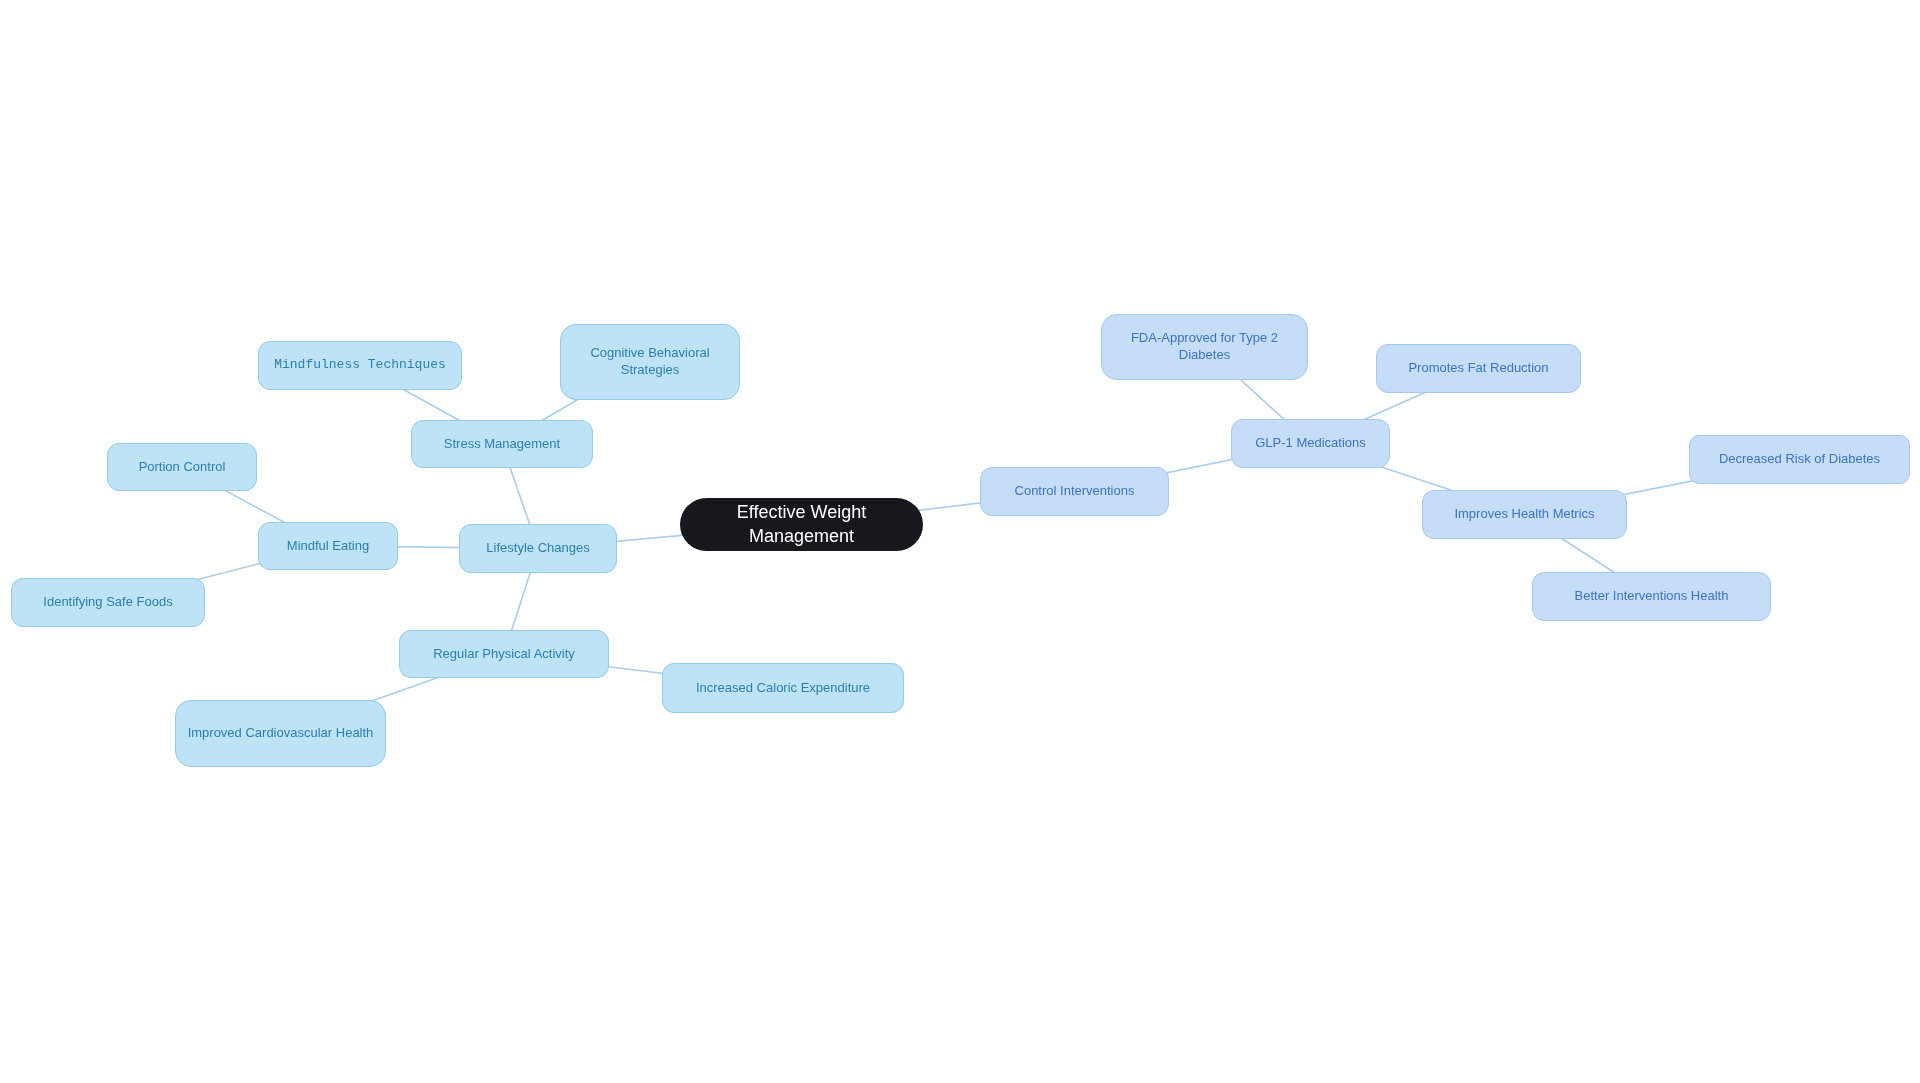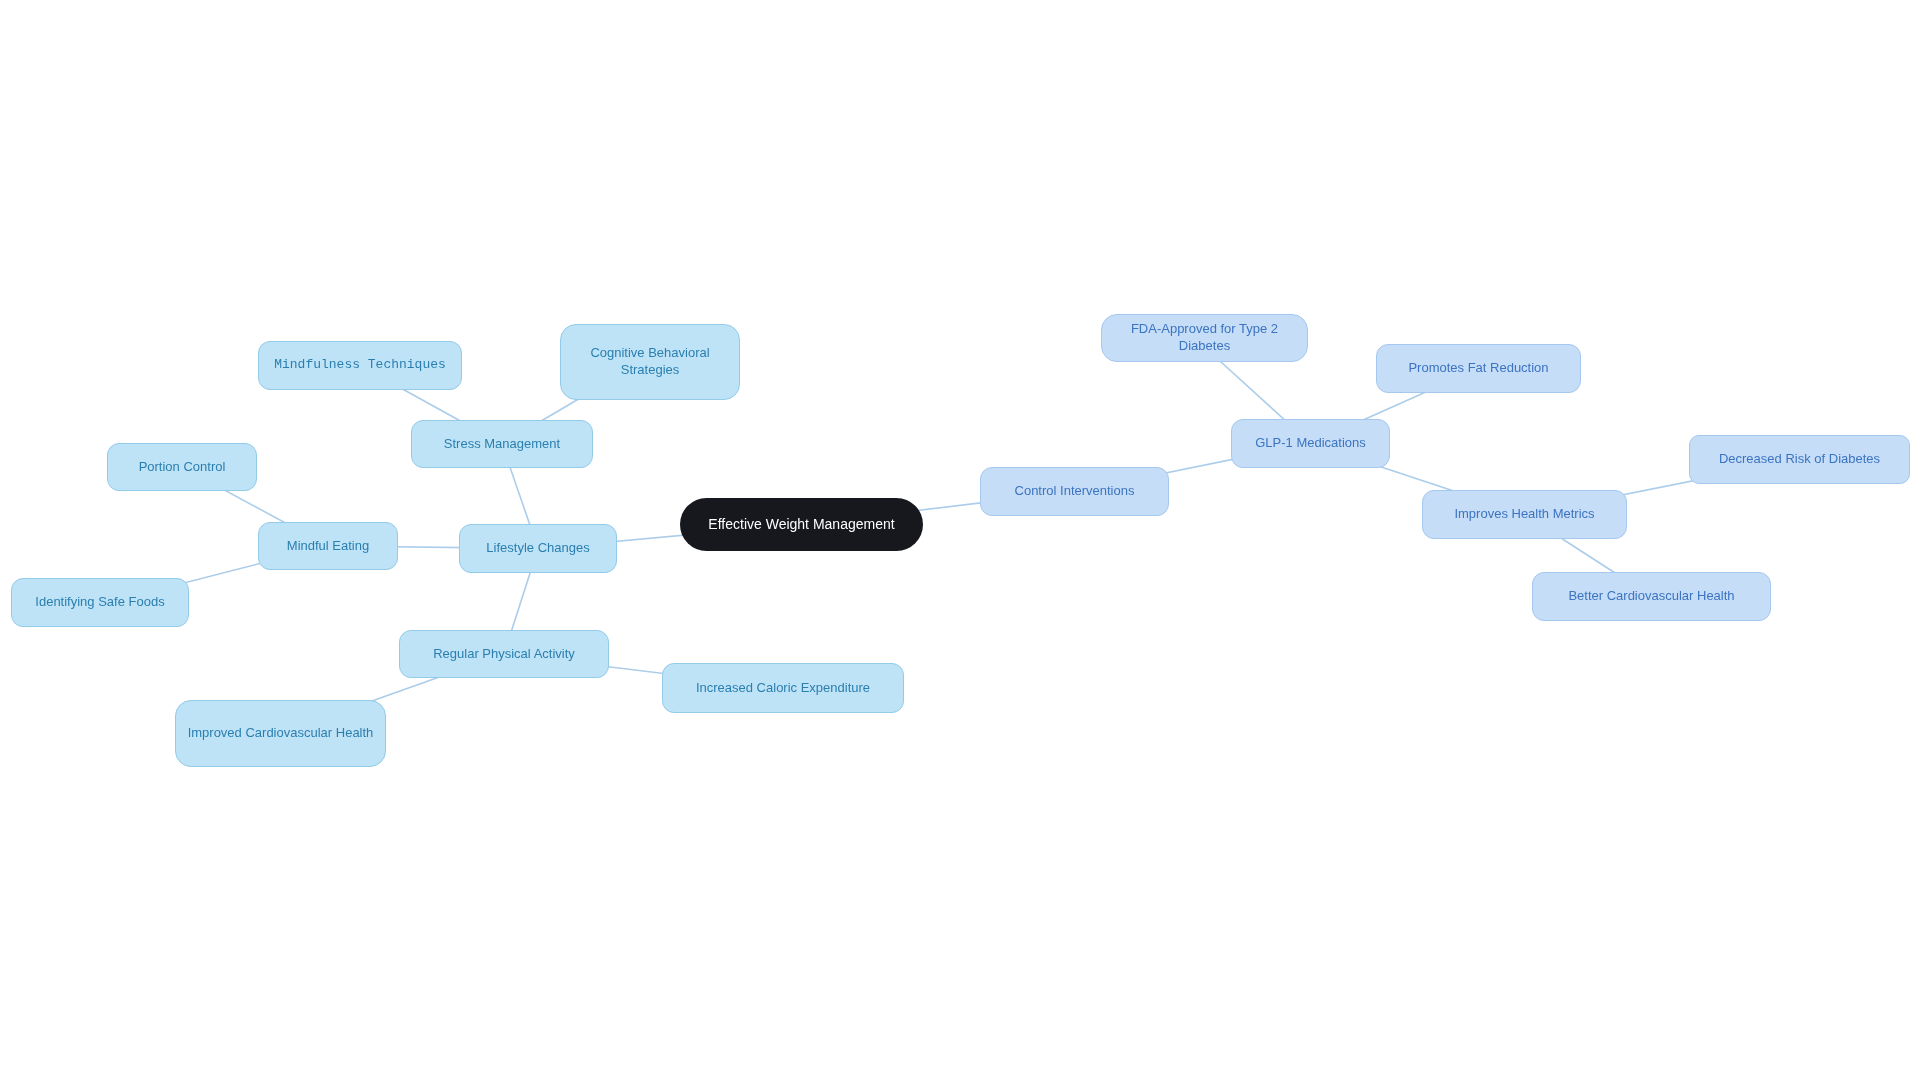--- a/index.html
+++ b/index.html
@@ -46,21 +46,21 @@
   .branch-b {
     background: var(--branch_b_fill);
     border: 1px solid var(--branch_b_stroke);
     color: var(--branch_b_text);
   }
   .root-node {
     background: var(--root_bg);
     color: var(--root_text);
     border: none;
     border-radius: 27px;
-    font-size: 14px;
+    font-size: 18px;
     z-index: 2;
   }
   .big {
     border-radius: 16px;
   }
 </style>
 </head>
 <body>
 
 <div id="canvas">
@@ -88,39 +88,39 @@
   <div class="node branch-a" style="left:258px; top:341px; width:204px; height:49px;font-family:Liberation Mono, monospace;">Mindfulness Techniques</div>
 
   <div class="node branch-a big" style="left:560px; top:324px; width:180px; height:76px;">Cognitive Behavioral Strategies</div>
 
   <div class="node branch-a" style="left:411px; top:420px; width:182px; height:48px;">Stress Management</div>
 
   <div class="node branch-a" style="left:107px; top:443px; width:150px; height:48px;">Portion Control</div>
 
   <div class="node branch-a" style="left:258px; top:522px; width:140px; height:48px;">Mindful Eating</div>
 
-  <div class="node branch-a" style="left:11px; top:578px; width:178px; height:49px;">Identifying Safe Foods</div>
+  <div class="node branch-a" style="left:11px; top:578px; width:194px; height:49px;">Identifying Safe Foods</div>
 
   <div class="node branch-a" style="left:459px; top:524px; width:158px; height:49px;">Lifestyle Changes</div>
 
   <div class="node branch-a" style="left:399px; top:630px; width:210px; height:48px;">Regular Physical Activity</div>
 
   <div class="node branch-a" style="left:662px; top:663px; width:242px; height:50px;">Increased Caloric Expenditure</div>
 
   <div class="node branch-a big" style="left:175px; top:700px; width:211px; height:67px;">Improved Cardiovascular Health</div>
 
   <div class="node root-node" style="left:680px; top:498px; width:243px; height:53px;">Effective Weight Management</div>
 
   <div class="node branch-b" style="left:980px; top:467px; width:189px; height:49px;">Control Interventions</div>
 
   <div class="node branch-b" style="left:1231px; top:419px; width:159px; height:49px;">GLP-1 Medications</div>
 
-  <div class="node branch-b big" style="left:1101px; top:314px; width:207px; height:48px;">FDA-Approved for Type 2 Diabetes</div>
+  <div class="node branch-b big" style="left:1101px; top:314px; width:207px; height:66px;">FDA-Approved for Type 2 Diabetes</div>
 
   <div class="node branch-b" style="left:1376px; top:344px; width:205px; height:49px;">Promotes Fat Reduction</div>
 
   <div class="node branch-b" style="left:1422px; top:490px; width:205px; height:49px;">Improves Health Metrics</div>
 
   <div class="node branch-b" style="left:1689px; top:435px; width:221px; height:49px;border-radius:10px;">Decreased Risk of Diabetes</div>
 
-  <div class="node branch-b" style="left:1532px; top:572px; width:239px; height:49px;">Better Cardiovascular Health</div>
+  <div class="node branch-b" style="left:1532px; top:572px; width:239px; height:49px;">Better Interventions Health</div>
 
 </div>
 
 </body></html>

